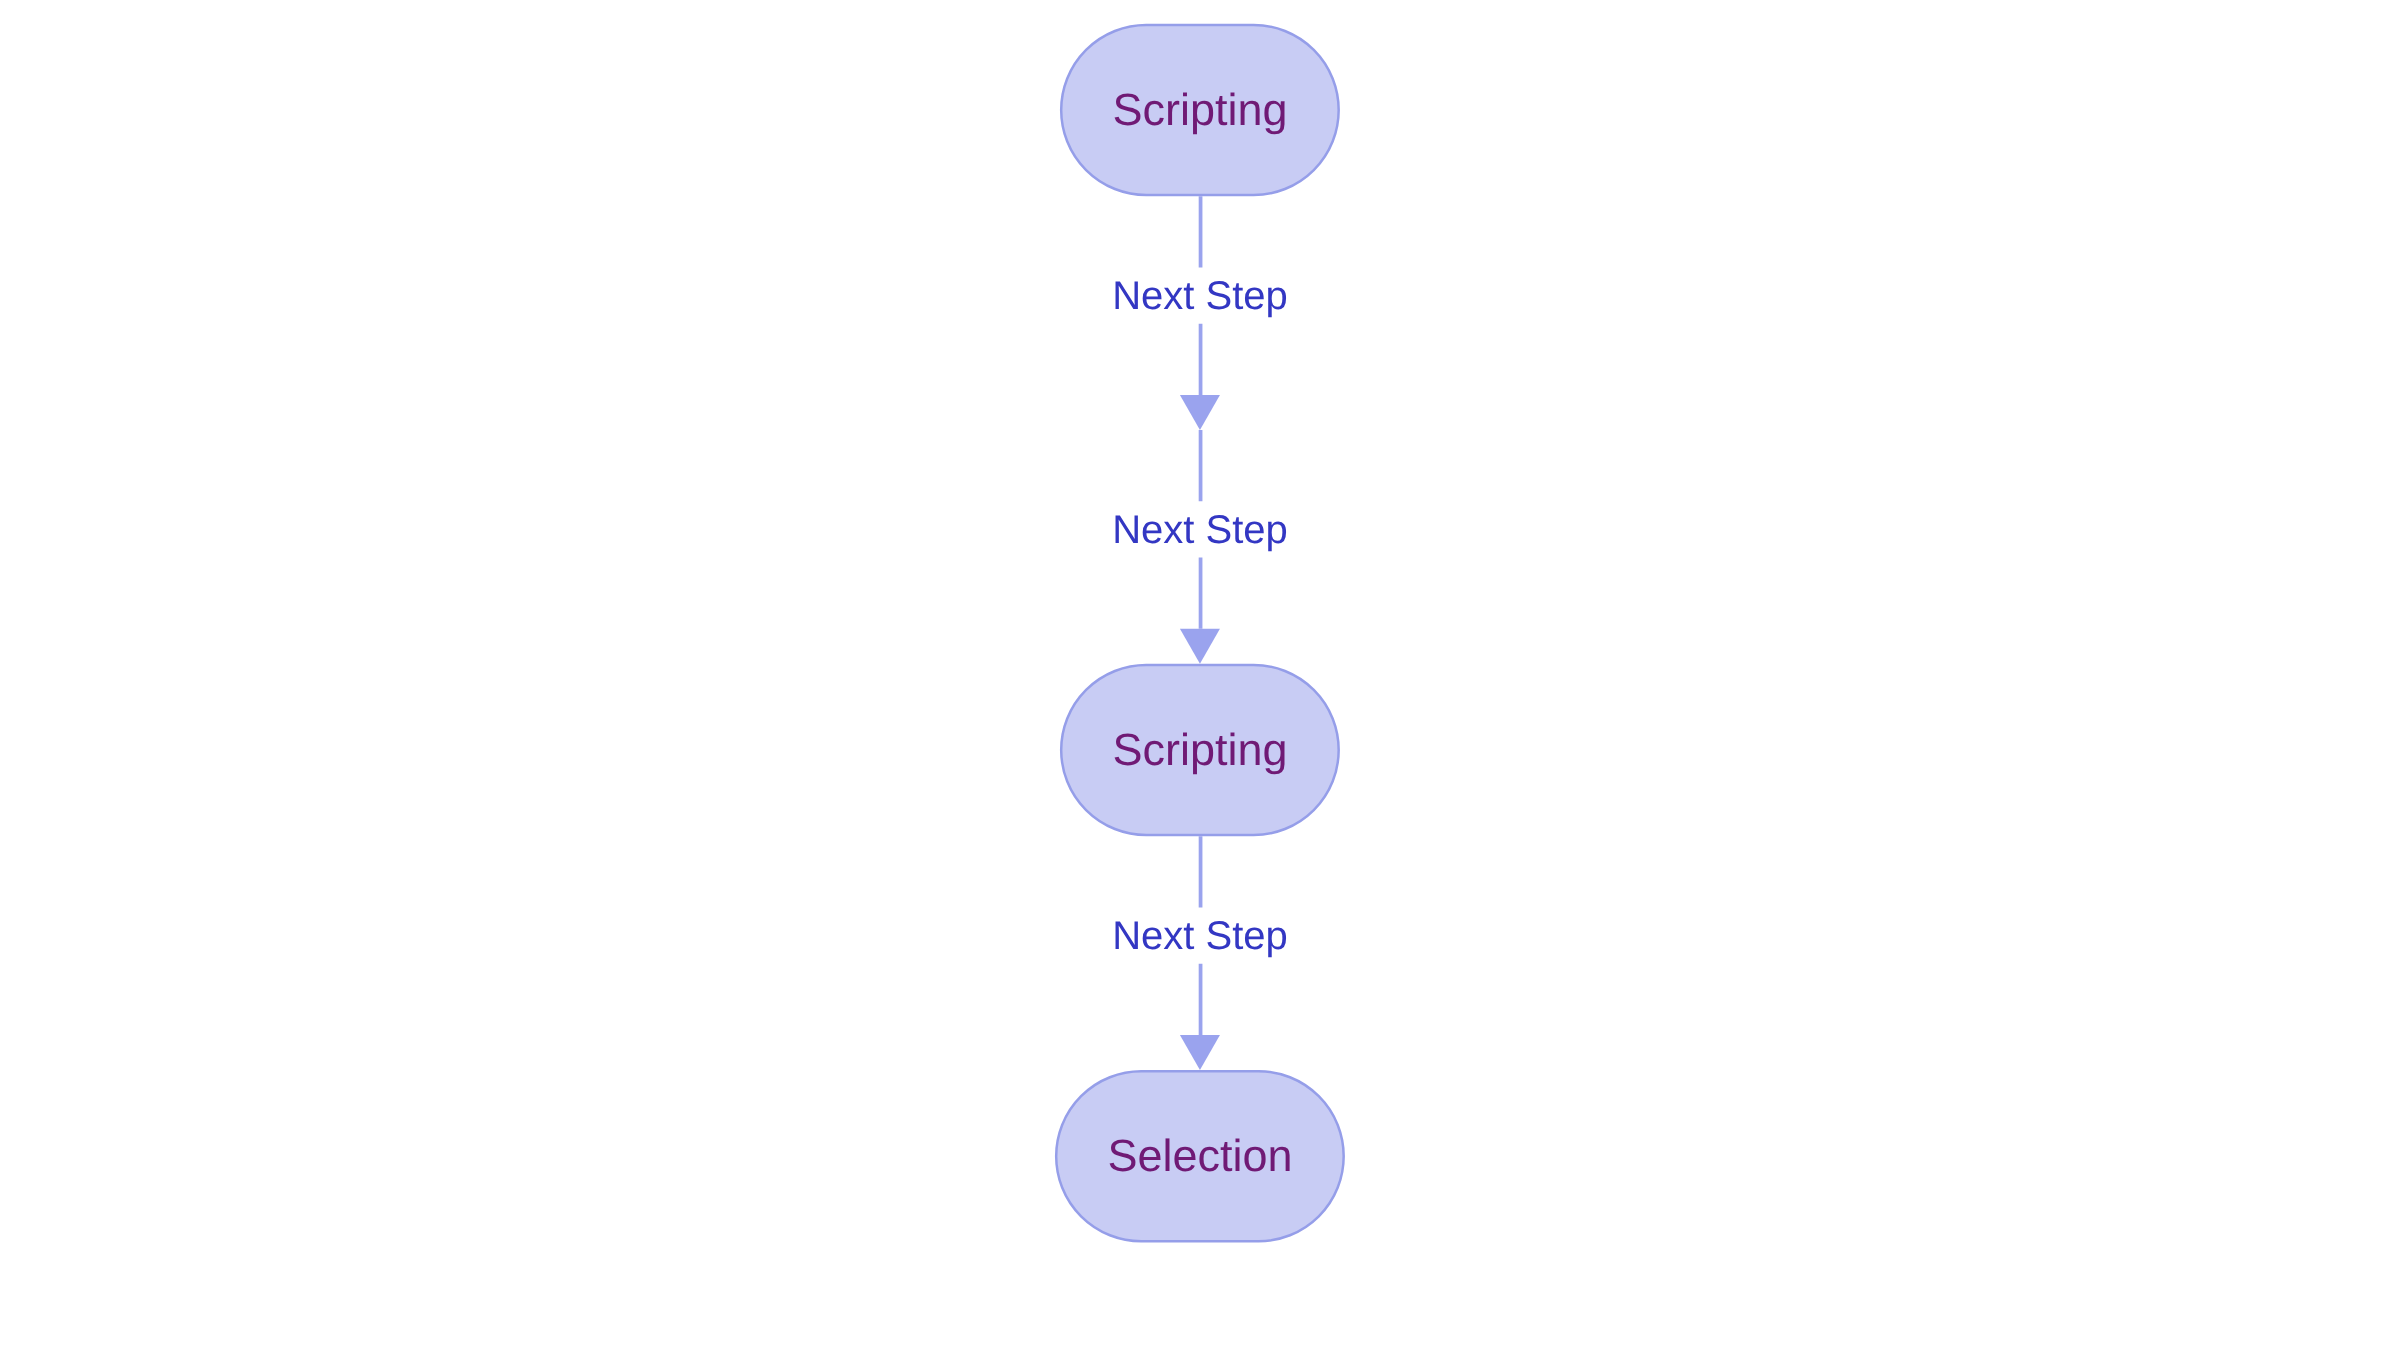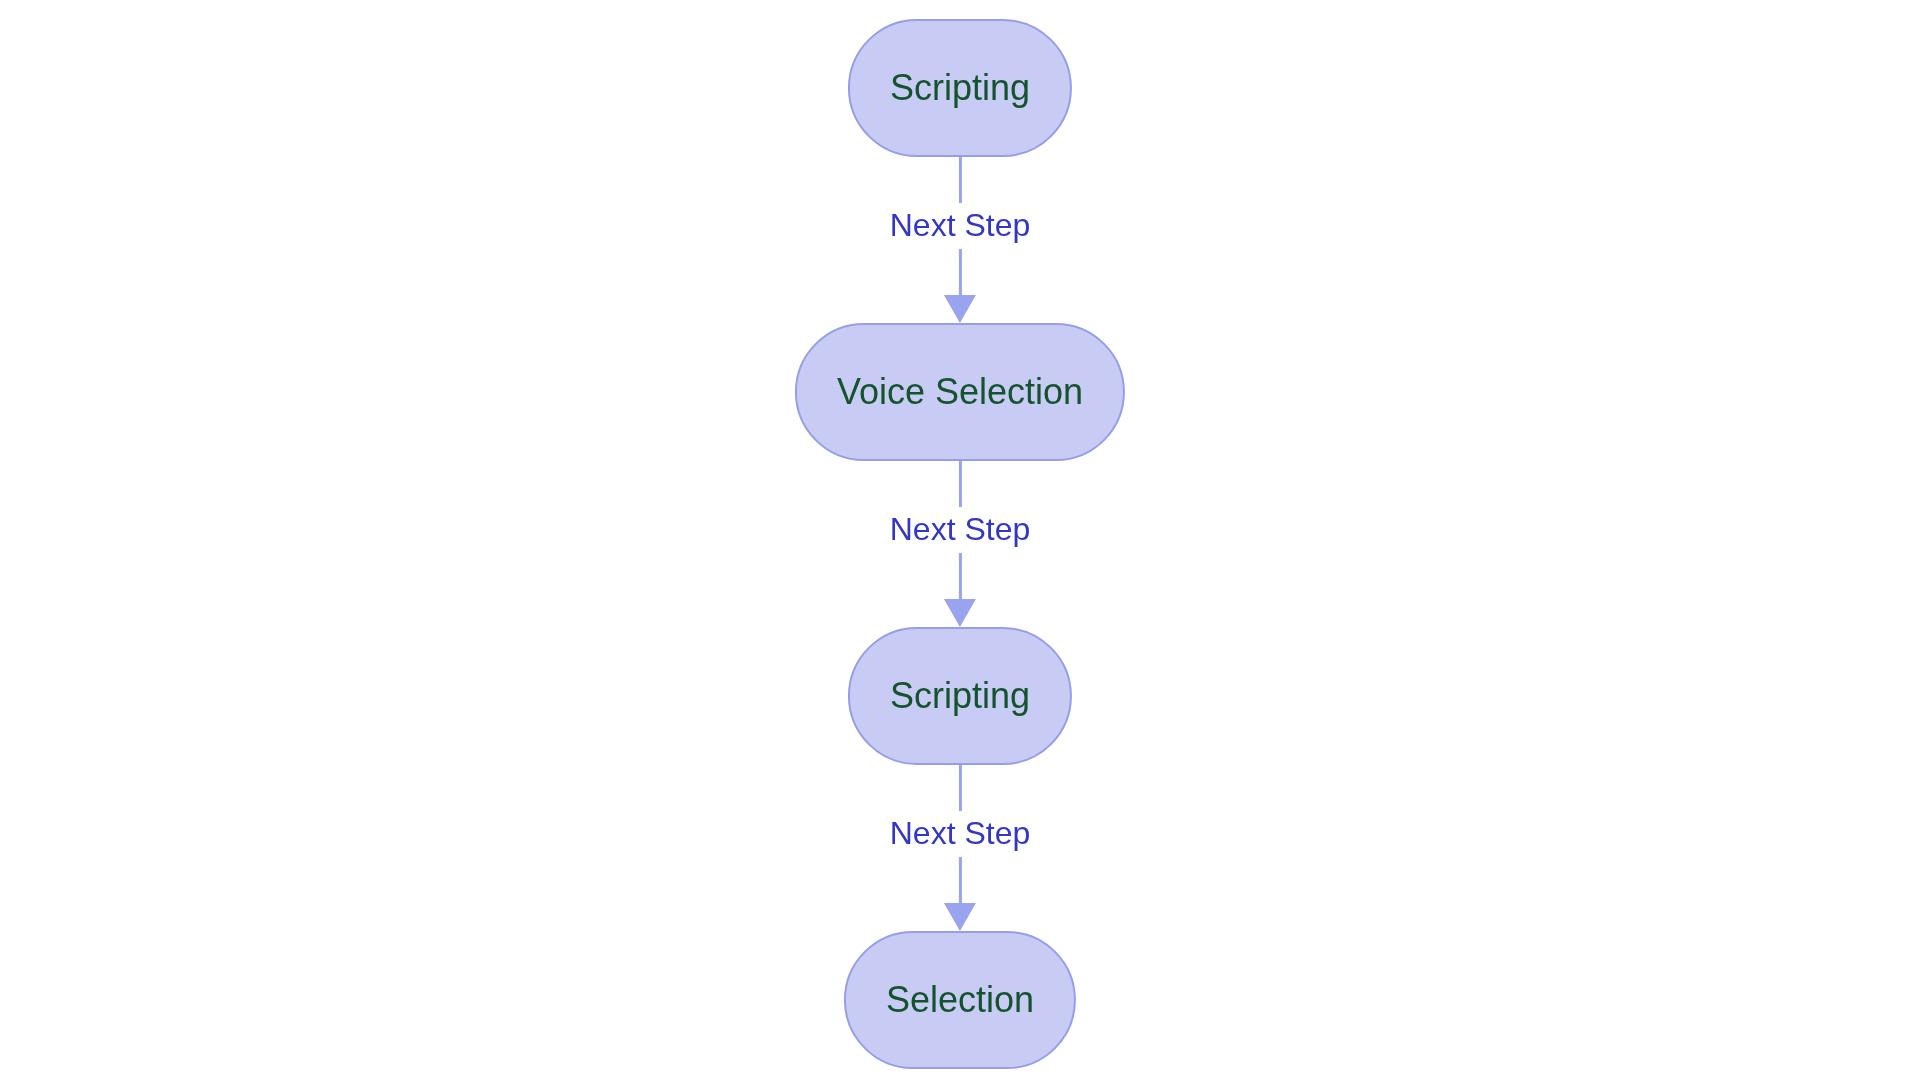--- a/index.html
+++ b/index.html
@@ -25,29 +25,29 @@
     flex-direction: column;
     align-items: center;
   }
   .node {
     box-sizing: border-box;
     height: 138px;
     padding: 0 40px;
     border-radius: 69px;
     background: #c8ccf4;
     border: 2.5px solid #959ee9;
-    color: #14532d;
+    color: #701a75;
     font-size: 36px;
     display: flex;
     align-items: center;
     justify-content: center;
     white-space: nowrap;
   }
   .edge {
-    height: 166px;
+    height: 187px;
     display: flex;
     flex-direction: column;
     align-items: center;
     justify-content: center;
   }
   .edge .segment {
     width: 3px;
     background: #9aa3ee;
     flex: 1 1 auto;
   }
@@ -76,23 +76,20 @@
       <span>Scripting</span>
     </div>
 
     <div class="edge">
       <div class="segment"></div>
       <div class="edge-label">Next Step</div>
       <div class="segment"></div>
       <div class="arrowhead"></div>
     </div>
 
-    <div class="node">
-      <span>Voice Selection</span>
-    </div>
 
     <div class="edge">
       <div class="segment"></div>
       <div class="edge-label">Next Step</div>
       <div class="segment"></div>
       <div class="arrowhead"></div>
     </div>
 
     <div class="node">
       <span>Scripting</span>

